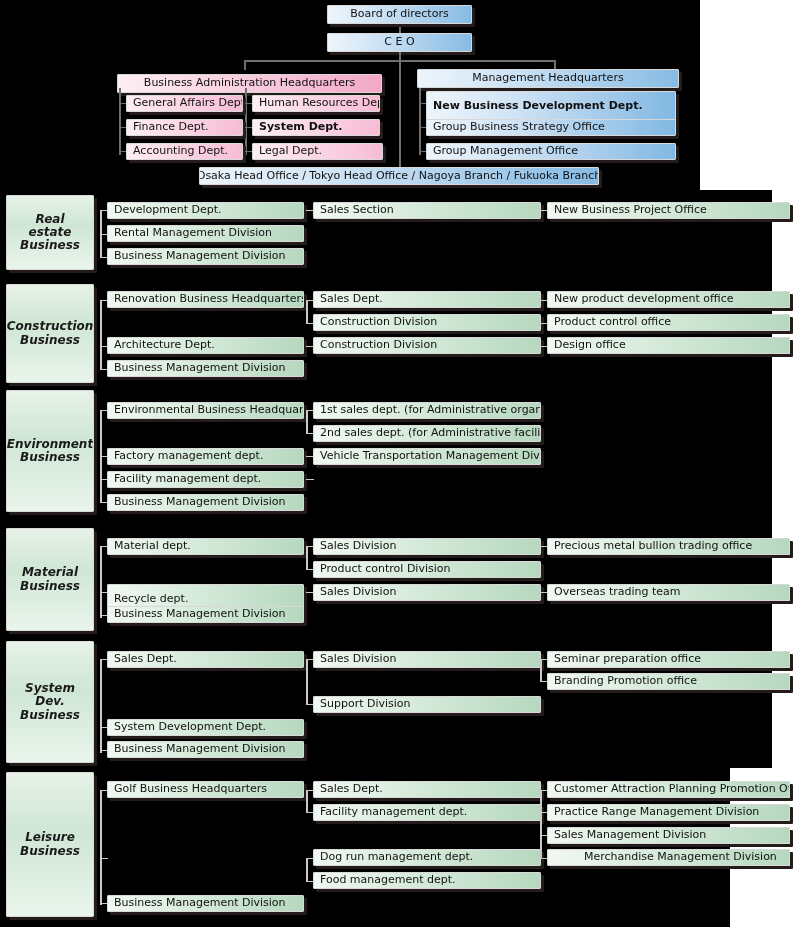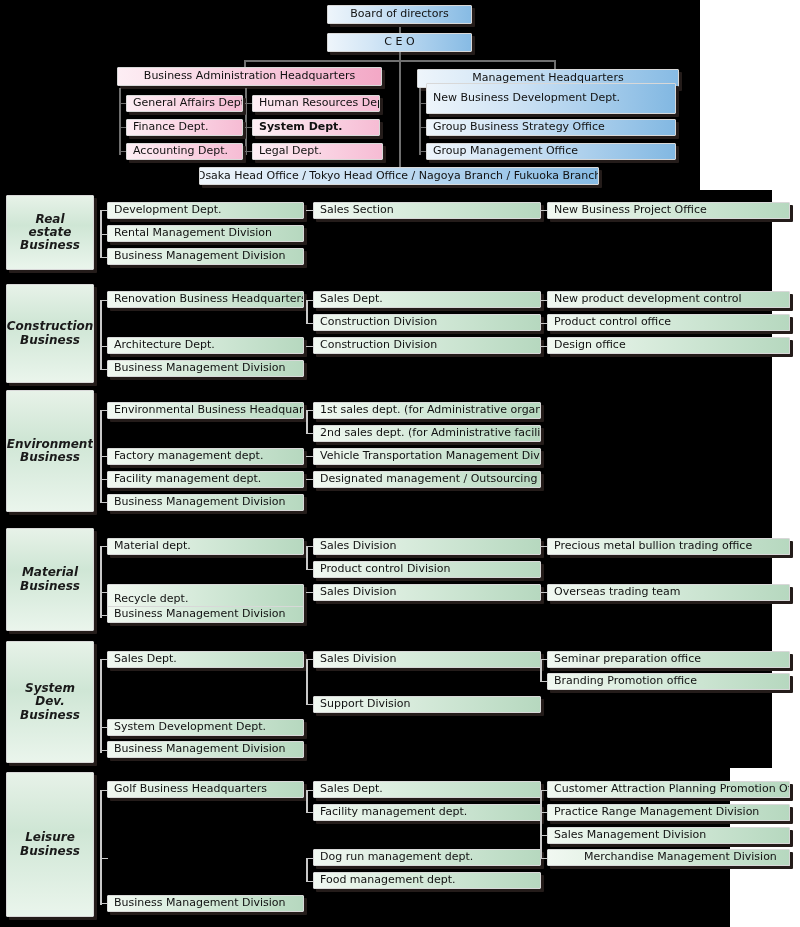--- a/index.html
+++ b/index.html
@@ -54,42 +54,42 @@
 
   <div class="lnd" style="left:399px;top:24px;width:2px;height:12px;"></div>
   <div class="box blue center" style="left:327px;top:5px;width:145px;height:19px;">Board of directors</div>
   <div class="box blue center" style="left:327px;top:33px;width:145px;height:19px;">C E O</div>
 
   <div class="lnd" style="left:399px;top:52px;width:2px;height:124px;"></div>
   <div class="lnd" style="left:244px;top:60px;width:312px;height:2px;"></div>
   <div class="lnd" style="left:244px;top:60px;width:2px;height:10px;"></div>
   <div class="lnd" style="left:554px;top:60px;width:2px;height:10px;"></div>
 
-  <div class="box pink center" style="left:117px;top:67px;width:265px;height:19px;">Business Administration Headquarters</div>
+  <div class="box pink center" style="left:117px;top:74px;width:265px;height:19px;">Business Administration Headquarters</div>
   <div class="lnd" style="left:119px;top:88px;width:2px;height:67px;"></div>
   <div class="lnd" style="left:245px;top:88px;width:2px;height:67px;"></div>
 
   <div class="lnd" style="left:119px;top:103px;width:8px;height:1px;"></div>
   <div class="box pinkS" style="left:126px;top:95px;width:117px;height:17px;">General Affairs Dept.</div>
   <div class="lnd" style="left:119px;top:127px;width:8px;height:1px;"></div>
   <div class="box pinkS" style="left:126px;top:119px;width:117px;height:17px;">Finance Dept.</div>
   <div class="lnd" style="left:119px;top:151px;width:8px;height:1px;"></div>
   <div class="box pinkS" style="left:126px;top:143px;width:117px;height:17px;">Accounting Dept.</div>
 
   <div class="lnd" style="left:245px;top:103px;width:8px;height:1px;"></div>
   <div class="box pinkS" style="left:252px;top:95px;width:128px;height:17px;">Human Resources Dept.</div>
   <div class="lnd" style="left:245px;top:127px;width:8px;height:1px;"></div>
   <div class="box pinkS" style="left:252px;top:119px;width:128px;height:17px;font-weight:bold;">System Dept.</div>
   <div class="lnd" style="left:245px;top:151px;width:8px;height:1px;"></div>
   <div class="box pinkS" style="left:252px;top:143px;width:131px;height:17px;">Legal Dept.</div>
 
   <div class="box blue center" style="left:417px;top:69px;width:262px;height:19px;">Management Headquarters</div>
   <div class="lnd" style="left:419px;top:88px;width:2px;height:67px;"></div>
   <div class="lnd" style="left:419px;top:103px;width:8px;height:1px;"></div>
-  <div class="box blueS" style="left:426px;top:83px;width:250px;height:31px;">New Business Development Dept.</div>
+  <div class="box blueS" style="left:426px;top:91px;width:250px;height:31px;font-weight:bold;">New Business Development Dept.</div>
   <div class="lnd" style="left:419px;top:127px;width:8px;height:1px;"></div>
   <div class="box blueS" style="left:426px;top:119px;width:250px;height:17px;">Group Business Strategy Office</div>
   <div class="lnd" style="left:419px;top:151px;width:8px;height:1px;"></div>
   <div class="box blueS" style="left:426px;top:143px;width:250px;height:17px;">Group Management Office</div>
 
   <div class="box blue center" style="left:199px;top:167px;width:400px;height:18px;">Osaka Head Office / Tokyo Head Office / Nagoya Branch / Fukuoka Branch</div>
 
   <div class="box greenV cat" style="left:6px;top:195px;width:88px;height:75px;">Real estate Business</div>
   <div class="ln" style="left:100px;top:210px;width:2px;height:48px;"></div>
 
@@ -117,21 +117,21 @@
 
   <div class="ln" style="left:306px;top:300px;width:2px;height:24px;"></div>
   <div class="ln" style="left:306px;top:300px;width:8px;height:1px;"></div>
   <div class="box green" style="left:313px;top:291px;width:228px;height:17px;">Sales Dept.</div>
   <div class="ln" style="left:306px;top:323px;width:8px;height:1px;"></div>
   <div class="box green" style="left:313px;top:314px;width:228px;height:17px;">Construction Division</div>
   <div class="ln" style="left:306px;top:346px;width:8px;height:1px;"></div>
   <div class="box green" style="left:313px;top:337px;width:228px;height:17px;">Construction Division</div>
 
   <div class="ln" style="left:540px;top:300px;width:8px;height:1px;"></div>
-  <div class="box green" style="left:547px;top:291px;width:243px;height:17px;">New product development control</div>
+  <div class="box green" style="left:547px;top:291px;width:243px;height:17px;">New product development office</div>
   <div class="ln" style="left:540px;top:323px;width:8px;height:1px;"></div>
   <div class="box green" style="left:547px;top:314px;width:243px;height:17px;">Product control office</div>
   <div class="ln" style="left:540px;top:346px;width:8px;height:1px;"></div>
   <div class="box green" style="left:547px;top:337px;width:243px;height:17px;">Design office</div>
 
   <div class="box greenV cat" style="left:6px;top:390px;width:88px;height:122px;">Environment Business</div>
   <div class="ln" style="left:100px;top:410px;width:2px;height:92px;"></div>
 
   <div class="ln" style="left:100px;top:410px;width:8px;height:1px;"></div>
   <div class="box green" style="left:107px;top:402px;width:197px;height:17px;">Environmental Business Headquarters</div>
@@ -143,21 +143,20 @@
   <div class="box green" style="left:107px;top:494px;width:197px;height:17px;">Business Management Division</div>
 
   <div class="ln" style="left:306px;top:410px;width:2px;height:24px;"></div>
   <div class="ln" style="left:306px;top:410px;width:8px;height:1px;"></div>
   <div class="box green" style="left:313px;top:402px;width:228px;height:17px;">1st sales dept. (for Administrative organ)</div>
   <div class="ln" style="left:306px;top:433px;width:8px;height:1px;"></div>
   <div class="box green" style="left:313px;top:425px;width:228px;height:17px;">2nd sales dept. (for Administrative facility)</div>
   <div class="ln" style="left:306px;top:456px;width:8px;height:1px;"></div>
   <div class="box green" style="left:313px;top:448px;width:228px;height:17px;">Vehicle Transportation Management Division</div>
   <div class="ln" style="left:306px;top:479px;width:8px;height:1px;"></div>
-  <div class="box green" style="left:313px;top:471px;width:228px;height:17px;">Designated management / Outsourcing</div>
 
   <div class="box greenV cat" style="left:6px;top:528px;width:88px;height:103px;">Material Business</div>
   <div class="ln" style="left:100px;top:546px;width:2px;height:72px;"></div>
 
   <div class="ln" style="left:100px;top:546px;width:8px;height:1px;"></div>
   <div class="box green" style="left:107px;top:538px;width:197px;height:17px;">Material dept.</div>
   <div class="ln" style="left:100px;top:592px;width:8px;height:1px;"></div>
   <div class="box green" style="left:107px;top:584px;width:197px;height:31px;">Recycle dept.</div>
   <div class="ln" style="left:100px;top:615px;width:8px;height:1px;"></div>
   <div class="box green" style="left:107px;top:606px;width:197px;height:17px;">Business Management Division</div>

